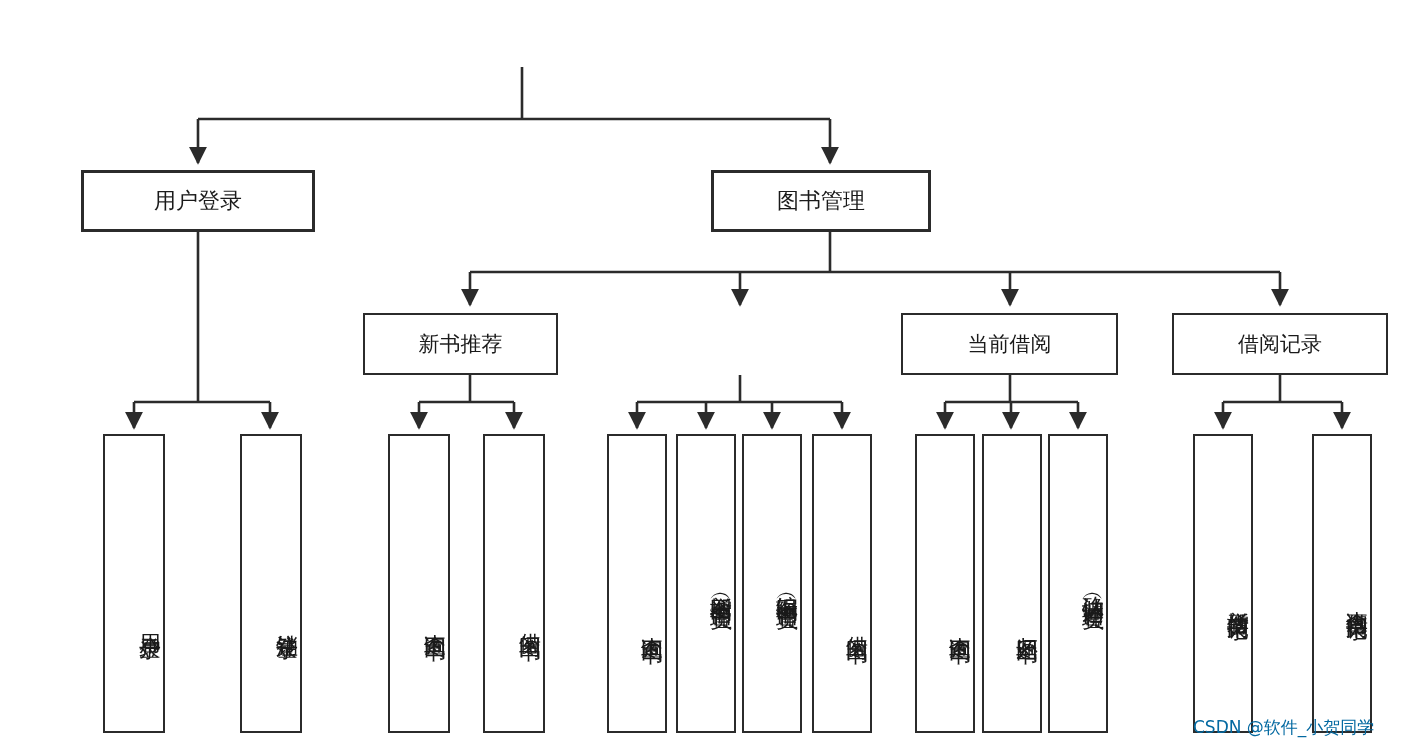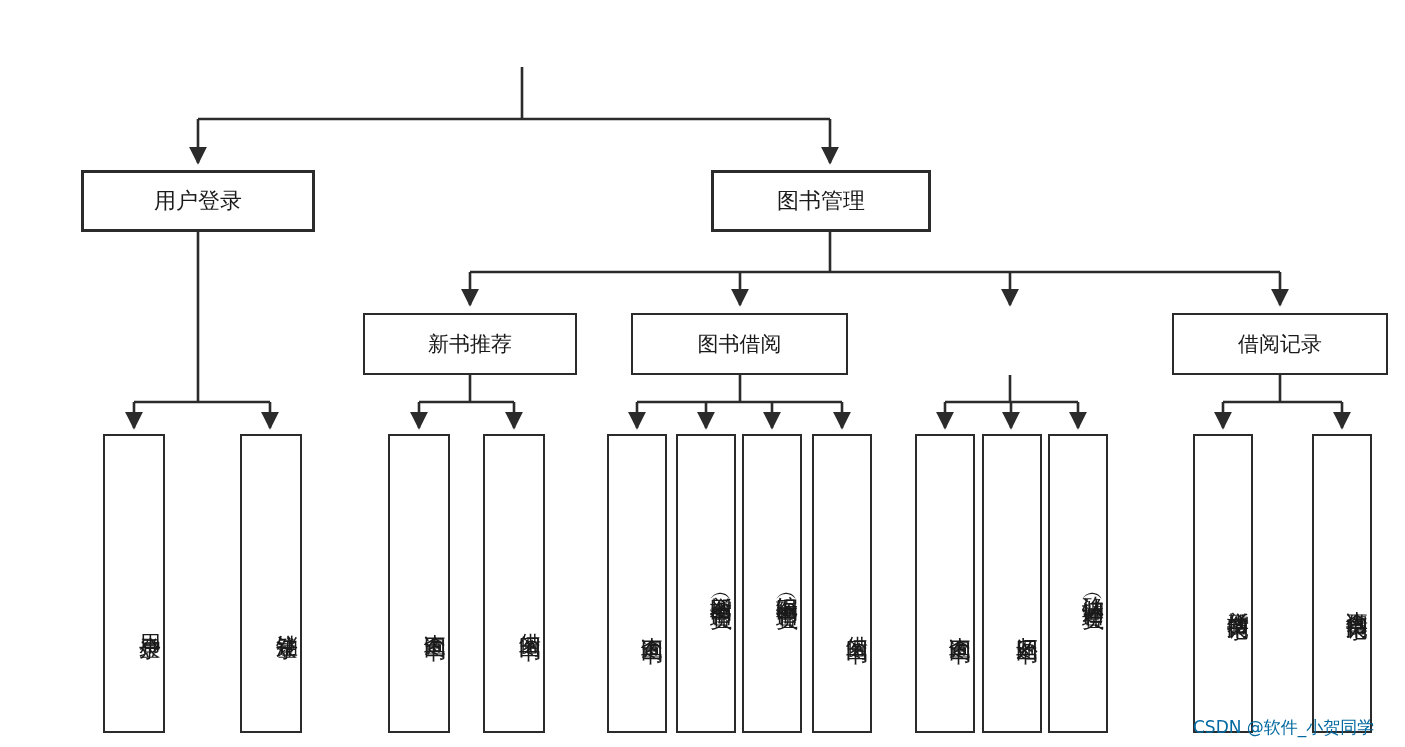--- a/index.html
+++ b/index.html
@@ -131,25 +131,25 @@
   </svg>
 
 
   <div class="node lvl1" style="left:81px; top:170px; width:234px; height:62px;">
     <span class="label">用户登录</span>
   </div>
   <div class="node lvl1" style="left:711px; top:170px; width:220px; height:62px;">
     <span class="label">图书管理</span>
   </div>
 
-  <div class="node lvl2" style="left:363px; top:313px; width:214px; height:62px;">
+  <div class="node lvl2" style="left:363px; top:313px; width:195px; height:62px;">
     <span class="label">新书推荐</span>
   </div>
-  <div class="node lvl2" style="left:631px; top:313px; width:217px; height:62px;">
-    <span class="label">图书借阅</span>
+  <div class="node lvl2" style="left:901px; top:313px; width:217px; height:62px;">
+    <span class="label">当前借阅</span>
   </div>
   <div class="node lvl2" style="left:1172px; top:313px; width:216px; height:62px;">
     <span class="label">借阅记录</span>
   </div>
 
   <div class="node leaf" style="left:103px; top:434px; width:62px; height:299px; padding-top:72px;">
     <span class="label">用户登录</span>
   </div>
   <div class="node leaf" style="left:240px; top:434px; width:62px; height:299px; padding-top:72px;">
     <span class="label">注销登录</span>

